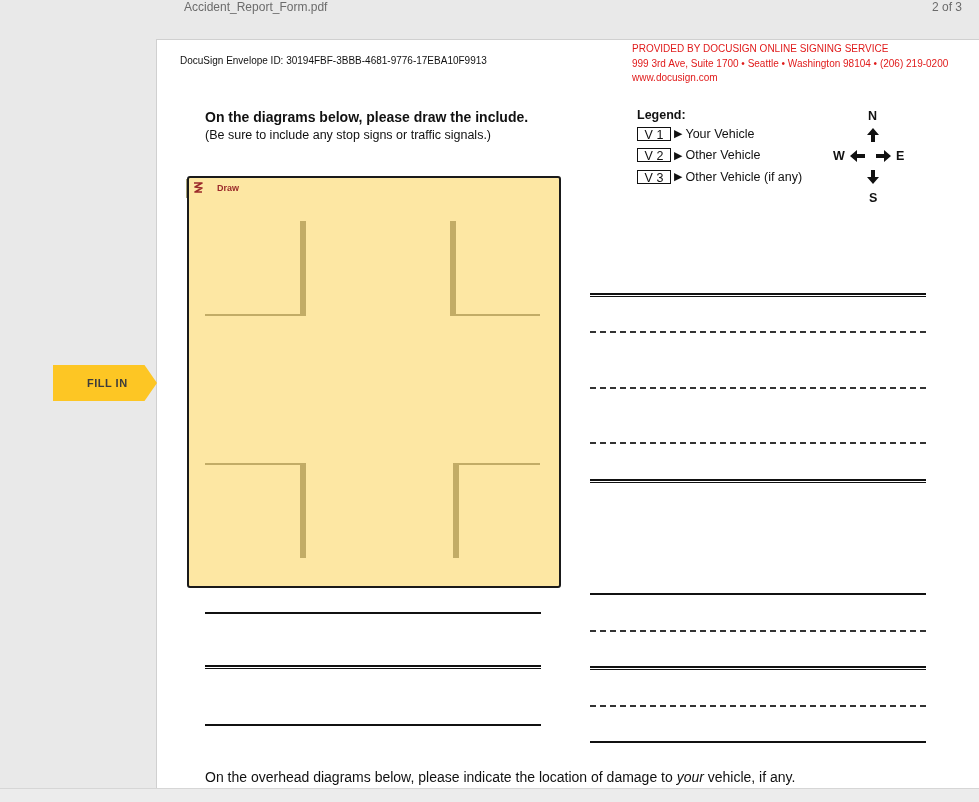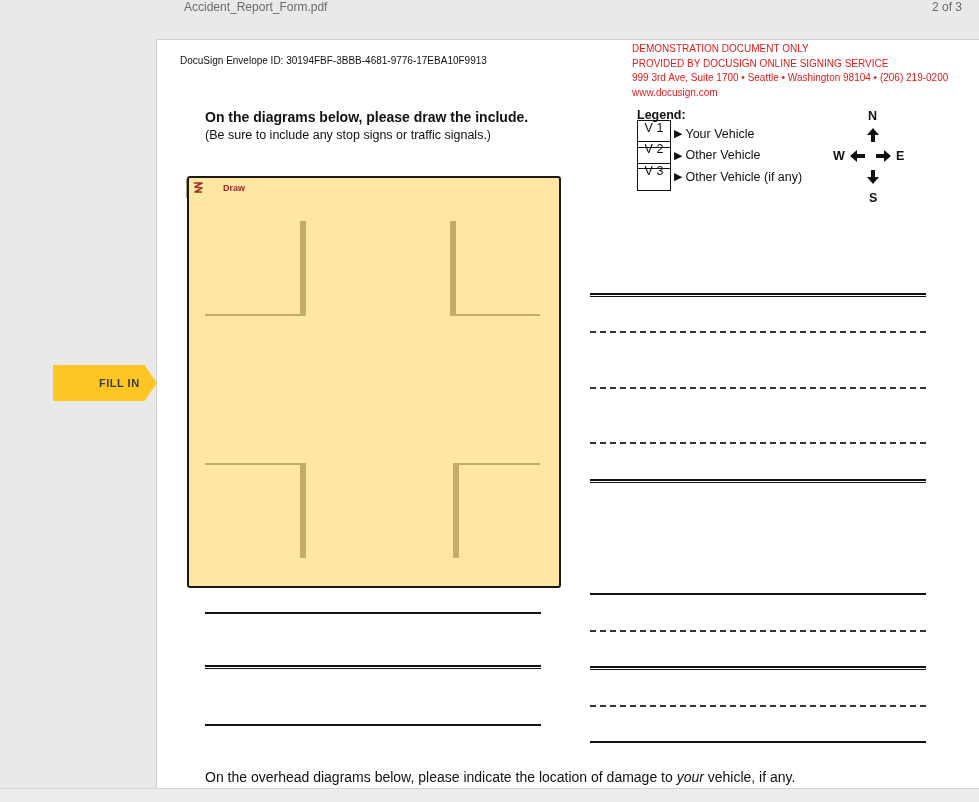--- a/index.html
+++ b/index.html
@@ -24,59 +24,58 @@
   .required-tag {
     position:absolute; left:29px; top:111px; height:17px; padding:0 4px;
     background:#fff9a8; border:1px solid #a6a27a; color:#4a4a4a;
     font-size:12px; line-height:17px;margin-top:28px;
   }
 
   .draw-box {
     position:absolute; left:30px; top:136px; width:370px; height:408px;
     background:#fde7a3; border:2px solid #1a1a1a; border-radius:3px;
   }
-  .draw-label { position:absolute; left:4px; top:3px; display:flex; align-items:center; gap:19px; font-size:9px; font-weight:bold; color:#9b2a2a; }
+  .draw-label { position:absolute; left:4px; top:3px; display:flex; align-items:center; gap:13px; font-size:9px; font-weight:bold; color:#9b2a2a; }
   .draw-label svg { width:11px; height:13px; }
 
   .road { position:absolute; background:#c2ac66; }
 
   .legend { position:absolute; left:480px; top:68px; font-size:12.5px; color:#111; }
   .legend-title { font-weight:bold; margin-bottom:1px; }
   .legend-row { display:flex; align-items:center; height:21.5px; }
-  .legend-key { display:inline-block; width:34px; height:28px; border:1px solid #111; text-align:center; line-height:15px; box-sizing:border-box; }
+  .legend-key { display:inline-block; width:34px; height:14px; border:1px solid #111; text-align:center; line-height:15px; box-sizing:border-box; }
   .legend-arrow { margin:0 3px 0 3px; font-size:11px; }
 
   .compass { position:absolute; left:676px; top:68px; width:80px; height:100px; font-size:12.5px; font-weight:bold; color:#111; }
   .compass span { position:absolute; }
 
   .line-solid { position:absolute; height:2px; background:#111; }
   .line-double { position:absolute; height:4px; border-top:2px solid #111; border-bottom:1px solid #111; box-sizing:border-box; }
   .line-dashed { position:absolute; height:0; border-top:2px dashed #333; }
 
   .bottom-heading { position:absolute; left:48px; top:729px; font-size:14px; font-weight:normal; color:#111; }
 
   .fill-in {
     position:absolute; left:53px; top:365px; width:104px; height:36px;
     background:#fdc624; color:#3c3c3c; font-size:11px; font-weight:bold; letter-spacing:0.5px;
-    display:flex; align-items:center; padding-left:46px; box-sizing:border-box;
+    display:flex; align-items:center; padding-left:34px; box-sizing:border-box;
     clip-path:polygon(0 0, 88% 0, 100% 50%, 88% 100%, 0 100%);
     cursor:pointer;
   }
   .bottom-bar { position:absolute; left:0; top:788px; width:979px; height:14px; background:#ececec; border-top:1px solid #d6d6d6; }
 </style>
 </head>
 <body>
 
 <div class="doc-title">Accident_Report_Form.pdf</div>
 <div class="page-count">2 of 3</div>
 
 <div class="page">
   <div class="envelope">DocuSign Envelope ID: 30194FBF-3BBB-4681-9776-17EBA10F9913</div>
   <div class="demo">
-    <div>DEMONSTRATION DOCUMENT ONLY</div>
     <div>PROVIDED BY DOCUSIGN ONLINE SIGNING SERVICE</div>
     <div>999 3rd Ave, Suite 1700  • Seattle • Washington 98104 • (206) 219-0200</div>
     <div>www.docusign.com</div>
   </div>
 
   <div class="heading">On the diagrams below, please draw the include.</div>
   <div class="subheading">(Be sure to include any stop signs or traffic signals.)</div>
 
   <div class="required-tag">Required - Draw Here</div>
 

